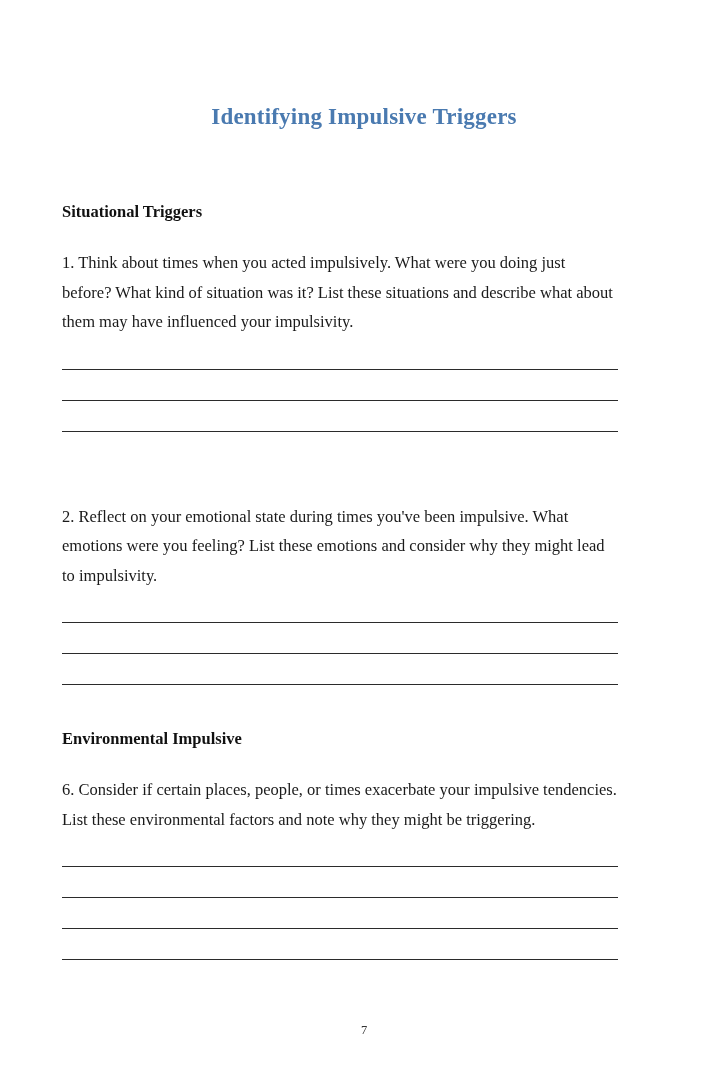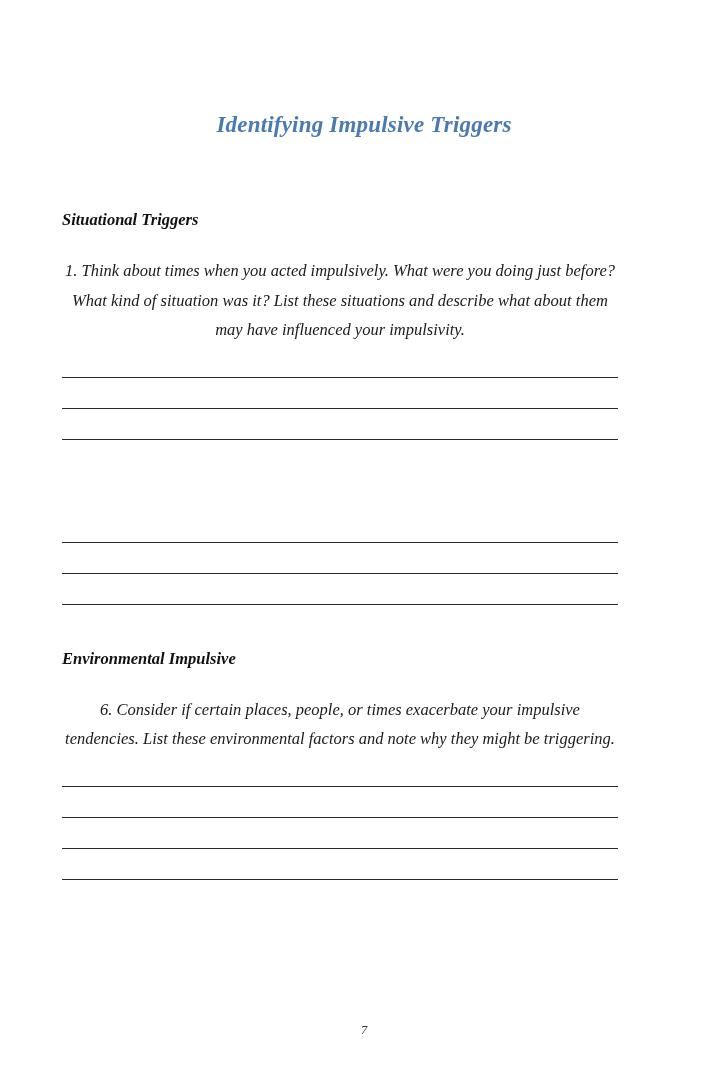--- a/index.html
+++ b/index.html
@@ -12,23 +12,22 @@
     height: 1092px;
     font-family: "Liberation Serif", serif;
     color: #1a1a1a;
     position: relative;
     overflow: hidden;
   }
   .page {
     width: 728px;
     height: 1092px;
     box-sizing: border-box;
-    padding: 12px 62px;
+    padding: 4px 62px;
     position: relative;
-    font-style: italic;
   }
   .doc-title {
     text-align: center;
     font-family: "Liberation Serif", serif;
     font-weight: bold;
     font-size: 23px;
     color: #4a7ab0;
     letter-spacing: 0.2px;
     margin: 0;
     padding-top: 100px;
@@ -43,21 +42,20 @@
     color: #111111;
     margin: 0;
   }
   .prompt {
     font-family: "Liberation Serif", serif;
     font-size: 16.5px;
     line-height: 29.5px;
     color: #1a1a1a;
     margin: 0;
     max-width: 556px;
-    text-align: center;
   }
   .rules {
     margin: 0;
   }
   .rule-line {
     height: 0;
     border-top: 1.4px solid #2b2b2b;
     width: 556px;
     margin: 0;
   }
@@ -97,20 +95,21 @@
       <div class="rule-line"></div>
       <div class="rule-gap"></div>
       <div class="rule-line"></div>
     </div>
   </div>
 
   <div class="spacer-rules-to-next"></div>
 
   <div class="section">
     <div class="spacer-heading-to-prompt"></div>
+    <p class="prompt">2. Reflect on your emotional state during times you've been impulsive. What emotions were you feeling? List these emotions and consider why they might lead to impulsivity.</p>
     <div class="spacer-prompt-to-rules"></div>
     <div class="rules">
       <div class="rule-line"></div>
       <div class="rule-gap"></div>
       <div class="rule-line"></div>
       <div class="rule-gap"></div>
       <div class="rule-line"></div>
     </div>
   </div>
 

